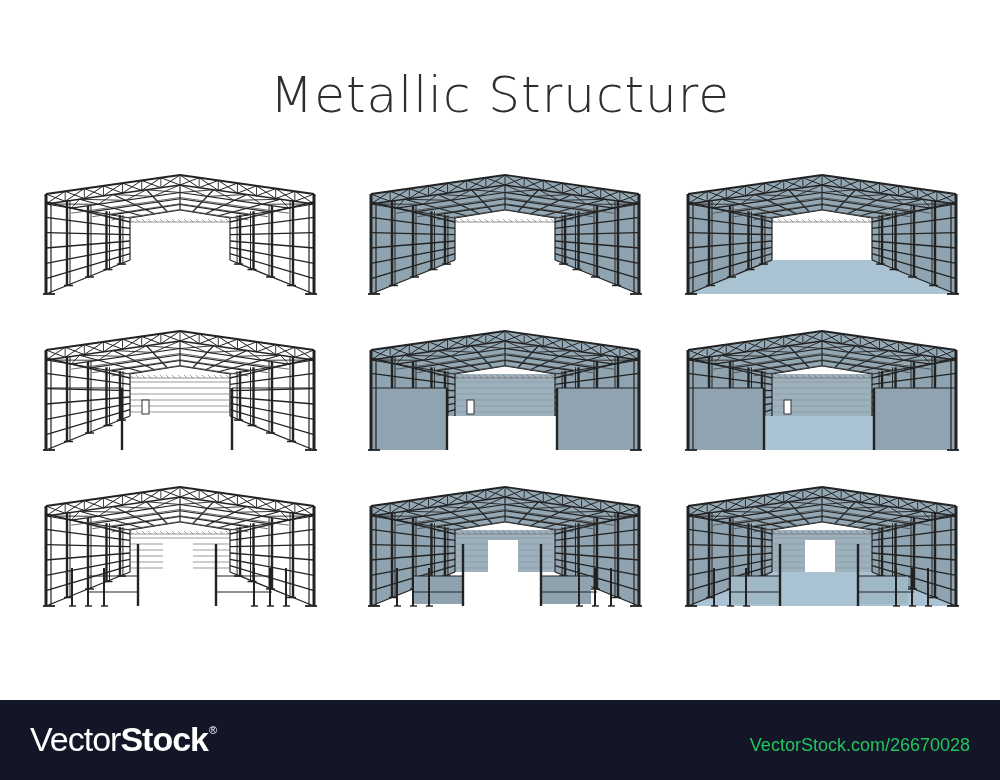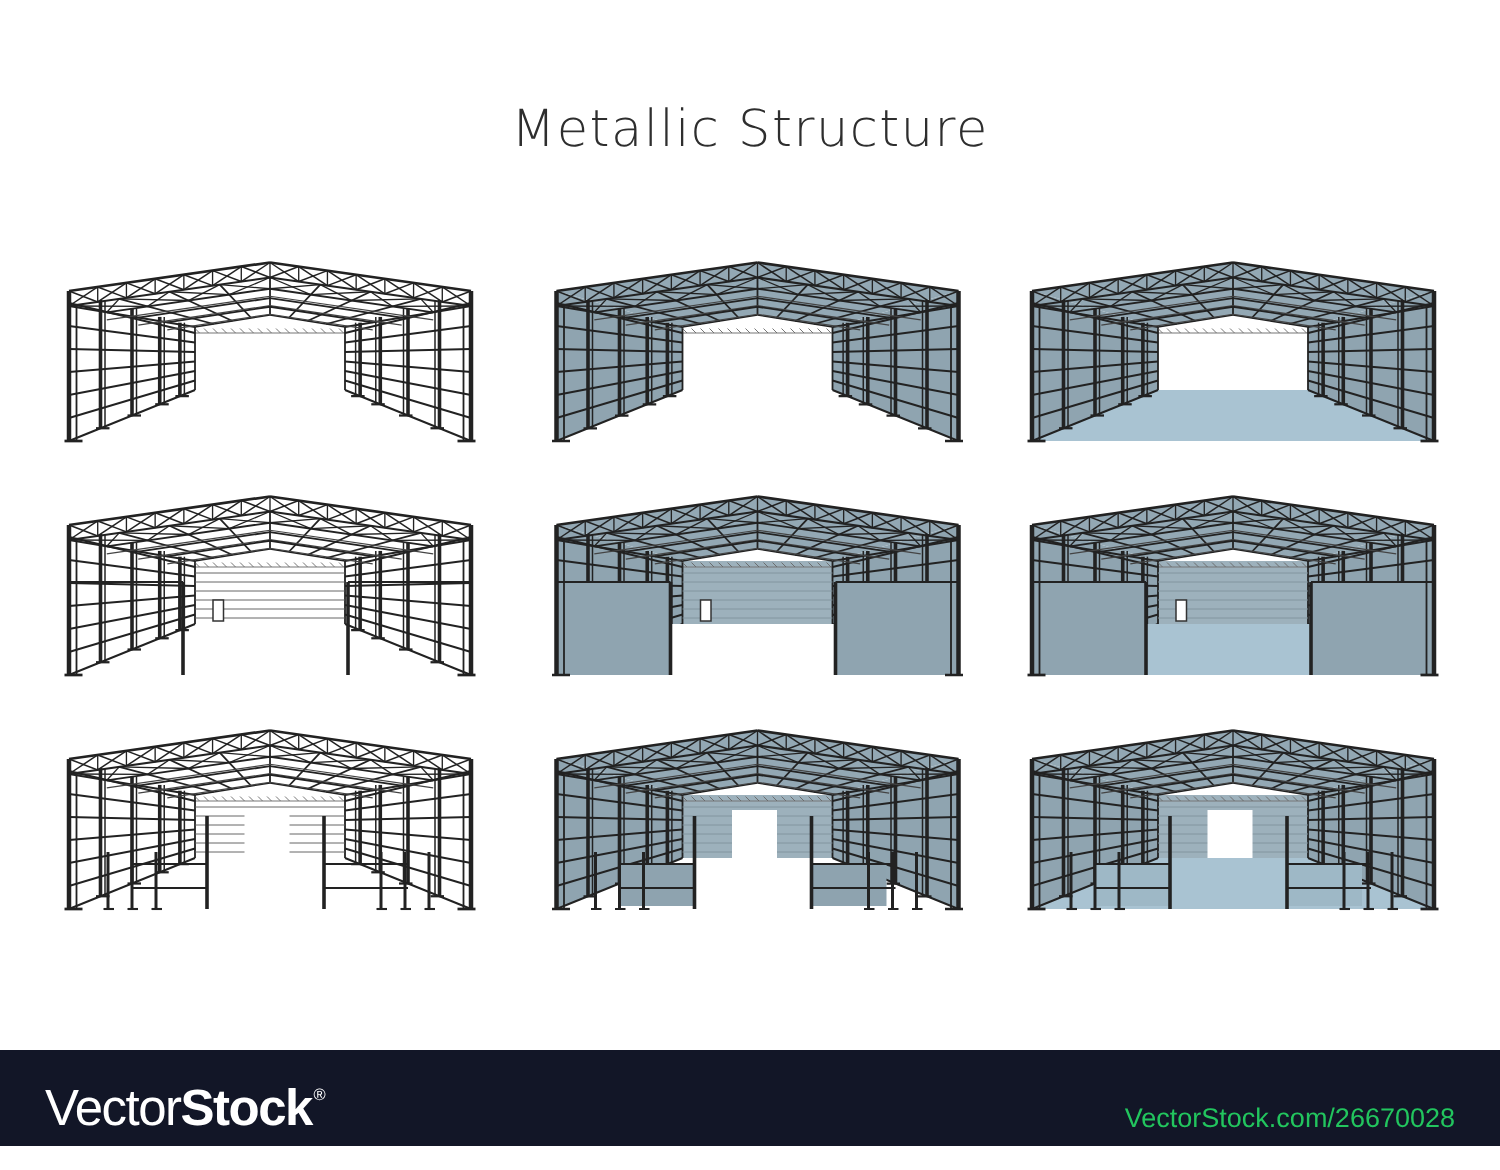--- a/index.html
+++ b/index.html
@@ -1,27 +1,27 @@
 <!DOCTYPE html>
 <html><head>
 <meta charset="utf-8">
 <style>
   * { box-sizing: border-box; margin: 0; padding: 0; }
   html, body { width: 1000px; height: 780px; background: #ffffff; overflow: hidden; }
   body { position: relative; font-family: "DejaVu Sans", sans-serif; }
   .title {
     position: absolute; left: 0; top: 66px; width: 1000px; text-align: center;
-    font-family: "DejaVu Sans", sans-serif; font-weight: 300; font-size: 34px;
+    font-family: "DejaVu Sans", sans-serif; font-weight: 300; font-size: 50px;
     color: #2e2e2e; letter-spacing: 1px;
   }
   .grid { position: absolute; left: 0; top: 0; width: 1000px; height: 700px; }
   .cell { position: absolute; width: 276px; height: 130px; }
   .cell svg { width: 100%; height: 100%; display: block; }
   .footer {
-    position: absolute; left: 0; top: 700px; width: 1000px; height: 64px;
+    position: absolute; left: 0; top: 700px; width: 1000px; height: 80px;
     background: #121627; color: #ffffff;
   }
   .logo {
     position: absolute; left: 30px; top: 20px; font-family: "Liberation Sans", sans-serif;
     font-size: 34px; letter-spacing: -1px; color: #fff; white-space: nowrap;
   }
   .logo .light { font-weight: 300; }
   .logo .bold { font-weight: 700; }
   .logo sup { font-size: 11px; vertical-align: top; position: relative; top: 4px; margin-left: 1px; }
   .url {

